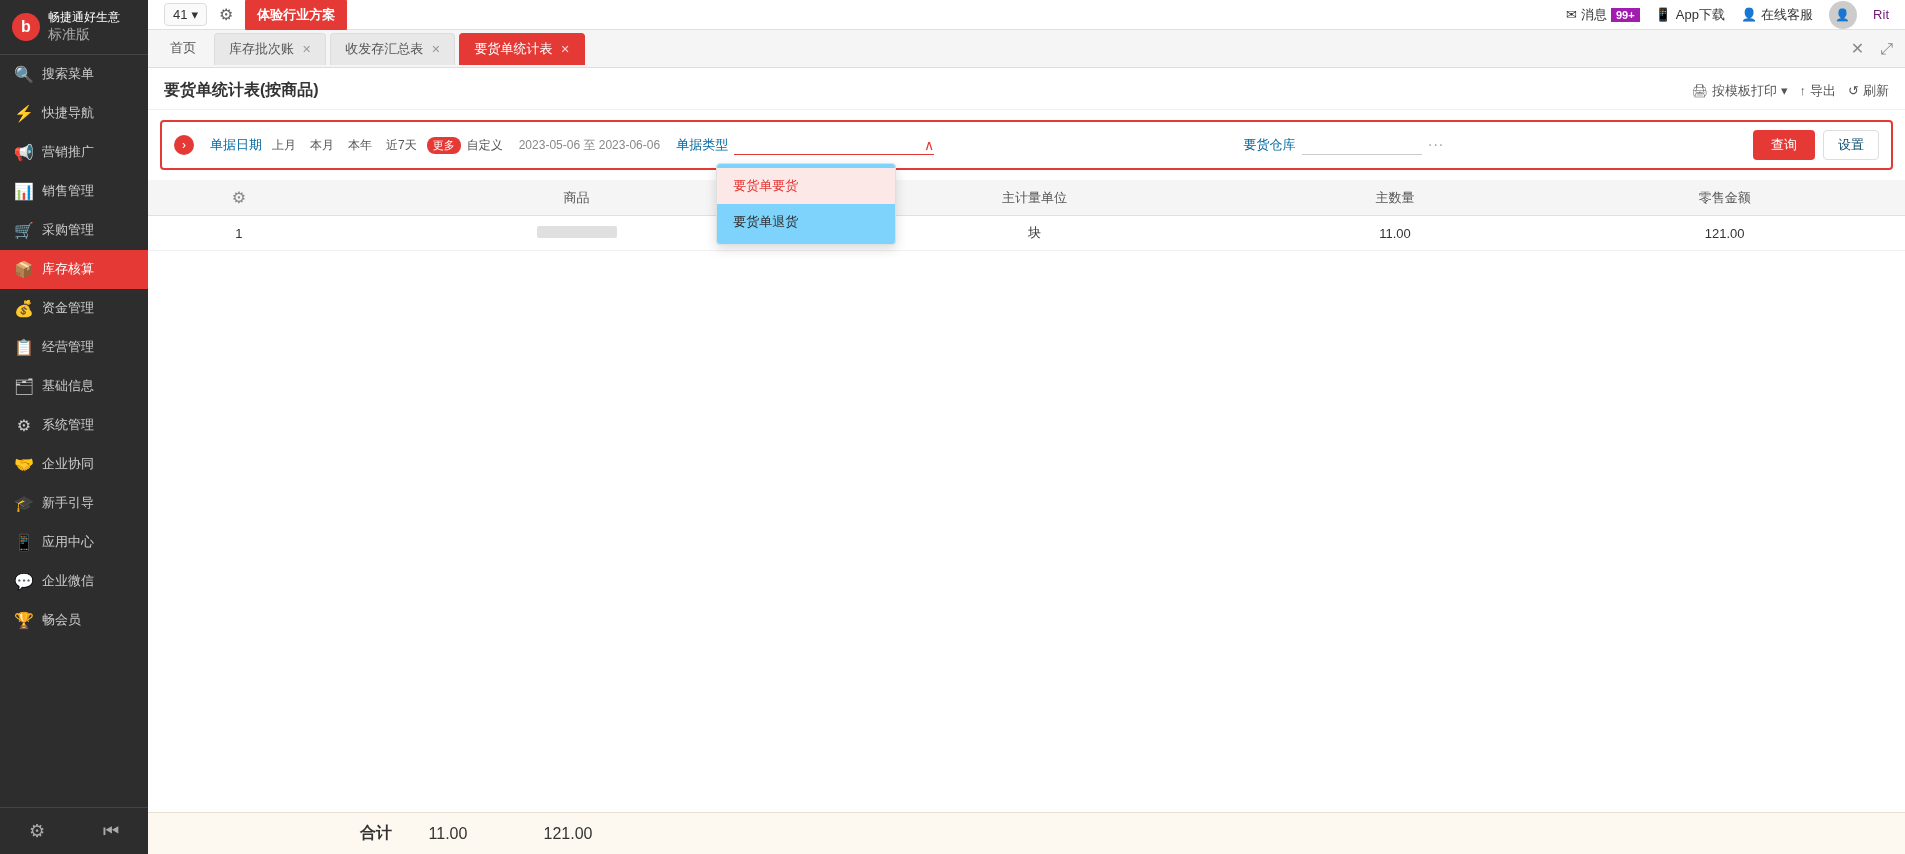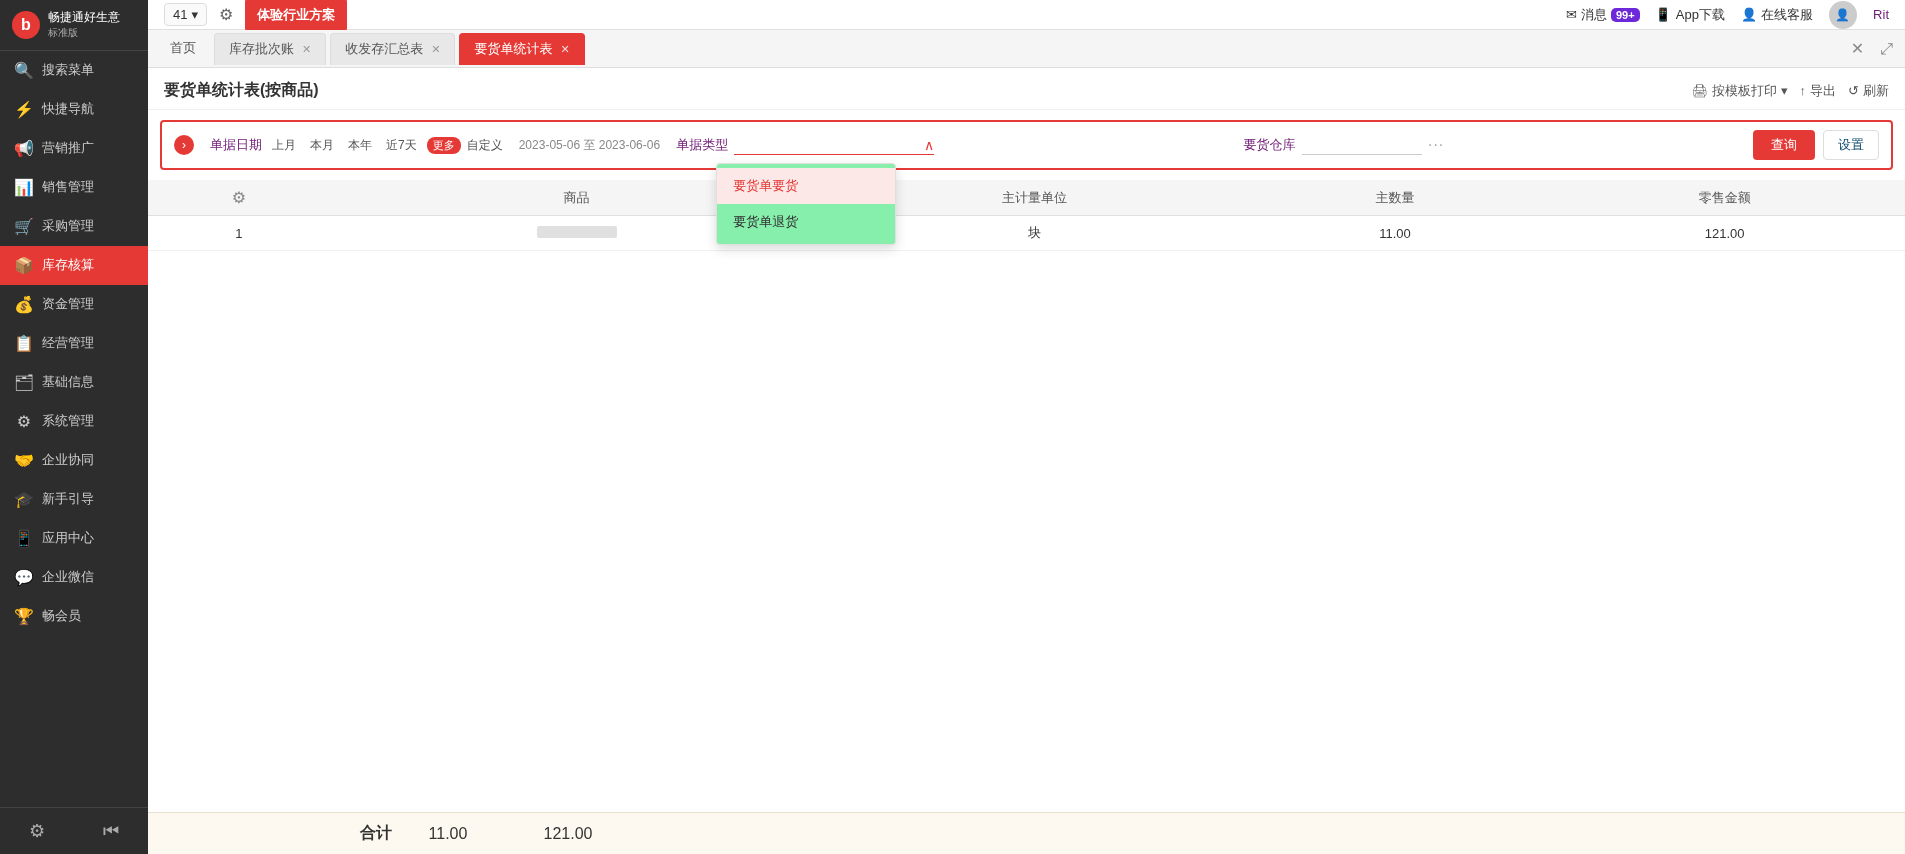--- a/index.html
+++ b/index.html
@@ -30,21 +30,21 @@
       background: #e53935;
       border-radius: 50%;
       display: flex;
       align-items: center;
       justify-content: center;
       font-size: 16px;
       font-weight: bold;
       color: #fff;
     }
     .sidebar-logo .logo-text { font-size: 12px; line-height: 1.3; color: #fff; }
-    .sidebar-logo .logo-badge { font-size: 10px; color: #aaa; }
+    .sidebar-logo .logo-badge { font-size: 14px; color: #aaa; }
 
     .sidebar-scroll {
       flex: 1;
       overflow-y: auto;
       overflow-x: hidden;
     }
     .sidebar-scroll::-webkit-scrollbar { width: 4px; }
     .sidebar-scroll::-webkit-scrollbar-thumb { background: #555; }
 
     .sidebar-item {
@@ -126,23 +126,23 @@
     .topbar-msg {
       display: flex;
       align-items: center;
       gap: 4px;
       font-size: 13px;
       color: #333;
       cursor: pointer;
       position: relative;
     }
     .badge {
-      background: #6d28d9;
-      color: #fff;
-      border-radius: 5px;
+      background: #a21caf;
+      color: #fff;
+      border-radius: 0;
       padding: 1px 5px;
       font-size: 11px;
       font-weight: bold;
     }
     .topbar-app, .topbar-service {
       display: flex;
       align-items: center;
       gap: 4px;
       font-size: 13px;
       color: #333;
@@ -270,21 +270,21 @@
       justify-content: center;
       cursor: pointer;
       font-size: 12px;
       flex-shrink: 0;
     }
     .filter-group {
       display: flex;
       align-items: center;
       gap: 6px;
     }
-    .filter-label { font-size: 13px; color: #701a75; white-space: nowrap; }
+    .filter-label { font-size: 13px; color: #0369a1; white-space: nowrap; }
     .date-shortcuts { display: flex; gap: 6px; align-items: center; }
     .date-btn {
       font-size: 12px;
       color: #555;
       cursor: pointer;
       padding: 2px 4px;
       border-radius: 2px;
     }
     .date-btn.active-more {
       background: #e53935;
@@ -322,21 +322,21 @@
       font-size: 16px;
       cursor: pointer;
     }
 
     
     .dropdown-overlay {
       position: absolute;
       top: 100%;
       left: 0;
       z-index: 1000;
-      background: #86efac;
+      background: #7dd3fc;
       border: 1px solid #e0e0e0;
       border-radius: 4px;
       box-shadow: 0 4px 12px rgba(0,0,0,0.15);
       min-width: 200px;
       padding: 4px 0;
     }
     .dropdown-item {
       padding: 9px 16px;
       font-size: 13px;
       cursor: pointer;

